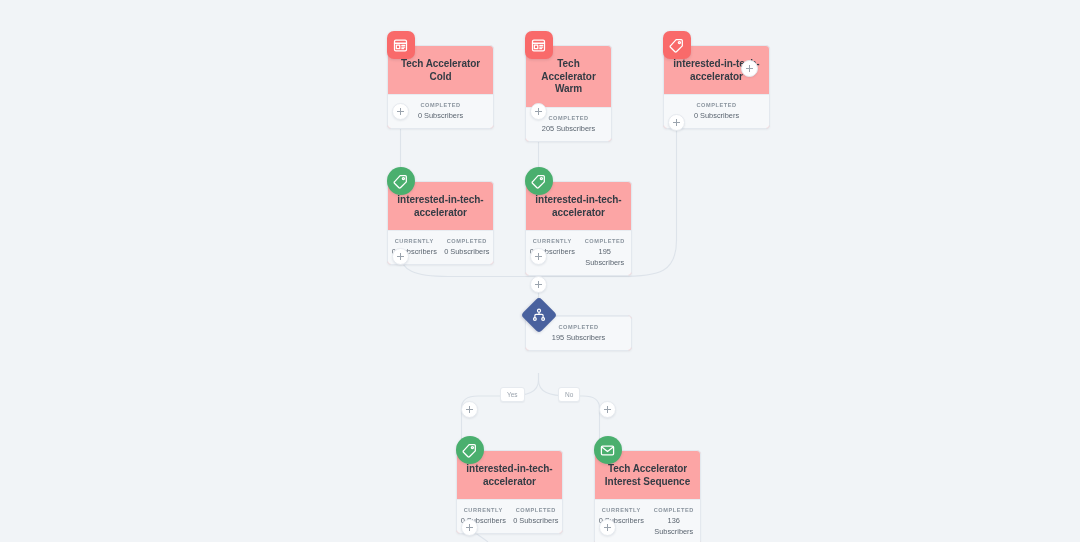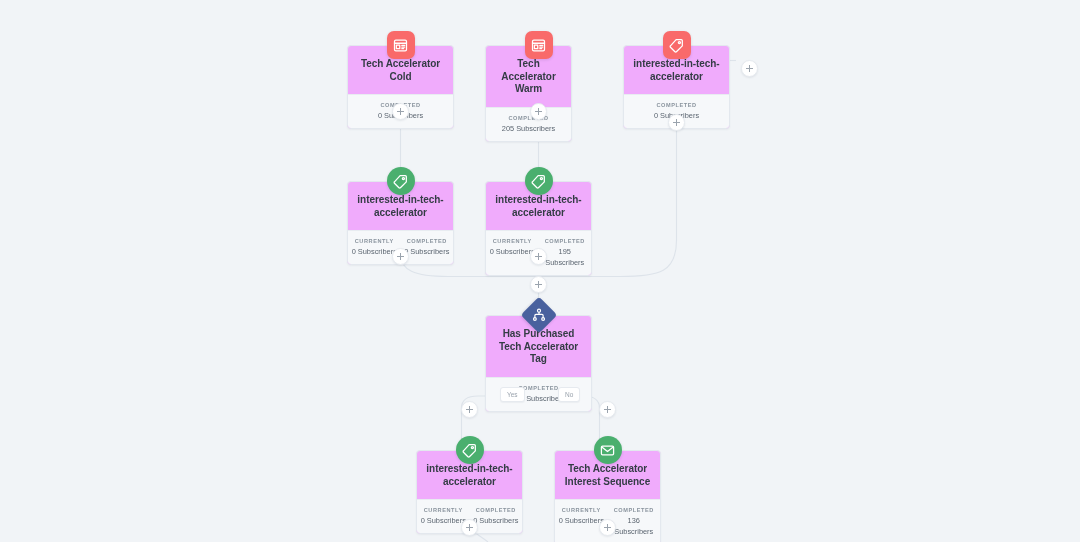--- a/index.html
+++ b/index.html
@@ -22,26 +22,27 @@
   }
   #edges {
     position: absolute;
     left: 0; top: 0;
     width: 1080px;
     height: 542px;
     pointer-events: none;
   }
   .node {
     position: absolute;
-    background: #f0abfc;
+    background: #fca5a5;
     border: 1px solid #e3e8ee;
     border-radius: 4px;
     box-shadow: 0 1px 2px rgba(45,60,80,0.06);
     box-sizing: border-box;
     overflow: hidden;
+    margin-left: 40px;
   }
   .node-title {
     text-align: center;
     color: #343c45;
     font-size: 10px;
     font-weight: bold;
     line-height: 12.5px;
     padding: 12px 8px 11px 8px;
     letter-spacing: -0.05px;
   }
@@ -252,21 +253,20 @@
           </div>
         </div>
       </div>
       <div class="node-icon round" style="background: rgb(74, 175, 110); left: 524.5px; top: 167px;">
         <svg width="15" height="15" viewBox="0 0 16 16">
           <path d="M7.6 1.8 H13.1 a1.1 1.1 0 0 1 1.1 1.1 V8.4 L7.9 14.7 a1.1 1.1 0 0 1 -1.56 0 L1.55 9.9 a1.1 1.1 0 0 1 0 -1.56 Z" fill="none" stroke="#ffffff" stroke-width="1.35" stroke-linecap="round" stroke-linejoin="round"></path>
           <circle cx="11.1" cy="4.9" r="1.15" fill="none" stroke="#ffffff" stroke-width="1.35" stroke-linecap="round" stroke-linejoin="round"></circle>
         </svg>
       </div>
       <div class="node" style="left: 485px; top: 315px; width: 107px;">
-        <div class="node-title">Has Purchased Tech Accelerator Tag</div>
         <div class="node-stats">
           <div class="stat">
             <div class="stat-label">COMPLETED</div>
             <div class="stat-value">195 Subscribers</div>
           </div>
         </div>
       </div>
       <div class="node-icon diamond" style="background: rgb(73, 97, 158); left: 525.5px; top: 302px;">
         <svg width="14" height="14" viewBox="0 0 16 16">
           <circle cx="8" cy="3.1" r="1.75" fill="none" stroke="#ffffff" stroke-width="1.35" stroke-linecap="round" stroke-linejoin="round"></circle>

